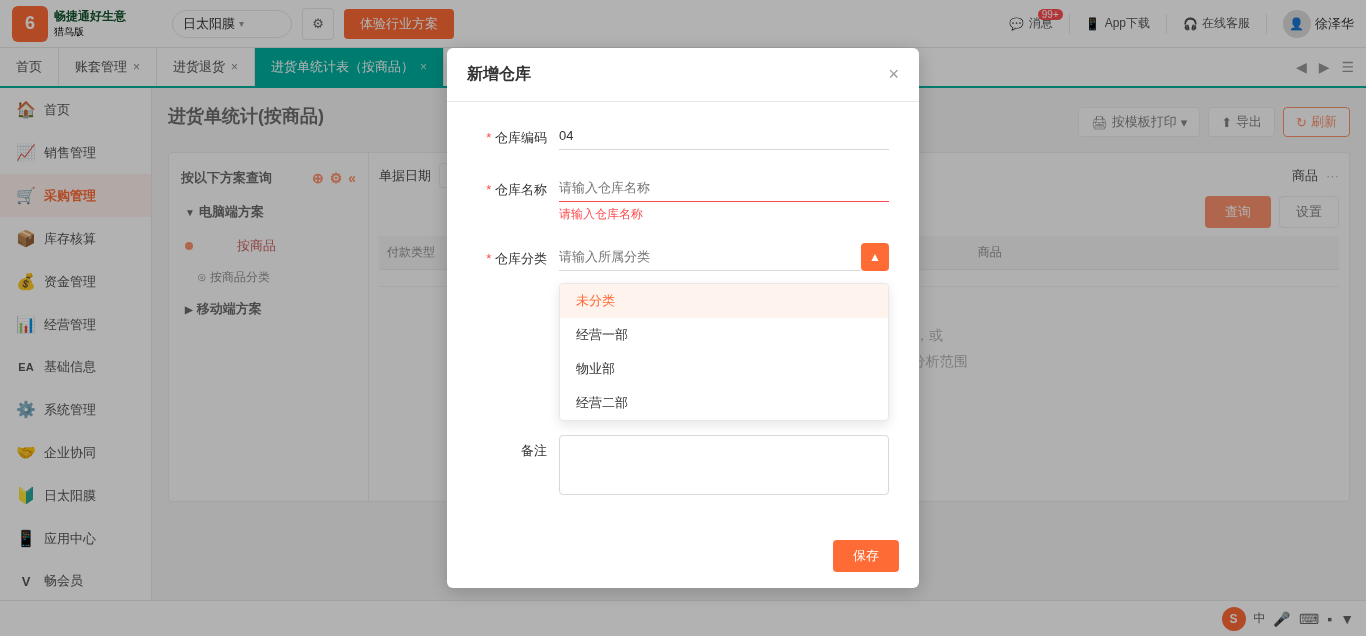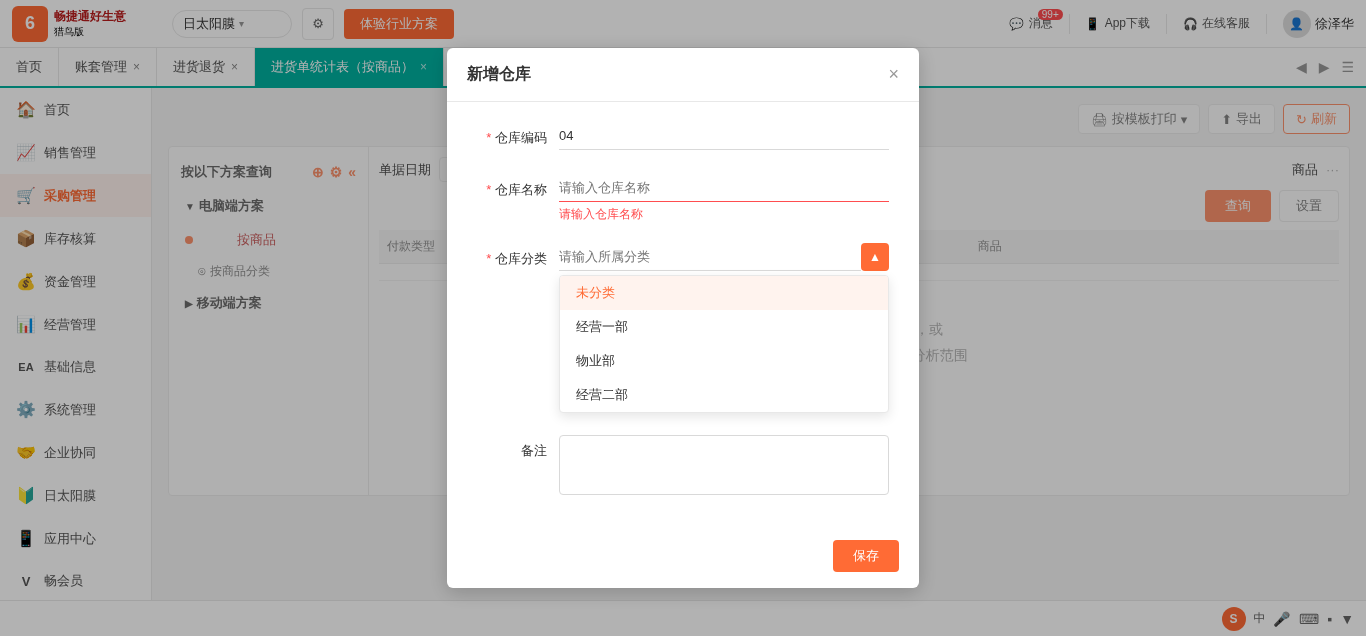--- a/index.html
+++ b/index.html
@@ -170,21 +170,21 @@
       flex: 1; border: none; border-bottom: 1px solid #d9d9d9; padding: 6px 0;
       font-size: 13px; color: #999; outline: none; background: transparent;
     }
     .form-select-arrow {
       width: 28px; height: 28px; background: #ff6b35; border-radius: 4px;
       display: flex; align-items: center; justify-content: center; cursor: pointer; color: #fff; font-size: 12px;
     }
 
     
     .dropdown-list {
-      position: absolute; top: 32px; left: 0; right: 0;
+      position: absolute; top: 40px; left: 0; right: 0;
       background: #fff; border: 1px solid #e8e8e8; border-radius: 4px;
       box-shadow: 0 4px 12px rgba(0,0,0,0.1); z-index: 200; overflow: hidden;
     }
     .dropdown-item {
       padding: 8px 16px; cursor: pointer; font-size: 13px; color: #333;
     }
     .dropdown-item.selected { background: #fff3ee; color: #ff6b35; }
 
     .textarea-input {
       width: 100%; border: 1px solid #d9d9d9; border-radius: 4px; padding: 6px 8px;
@@ -216,21 +216,21 @@
   </style>
 </head>
 <body>
 
 <div class="top-header">
   <div class="logo-area">
     <div class="logo-icon">
       <span>6</span>
     </div>
     <div>
-      <div style="font-size:12px;color:#b91c1c;font-weight:bold;">畅捷通好生意</div>
+      <div style="font-size:12px;color:#14532d;font-weight:bold;">畅捷通好生意</div>
       <div style="font-size:10px;">猎鸟版</div>
     </div>
   </div>
 
   <div class="store-selector">
     <span>日太阳膜</span>
     <span class="arrow">▾</span>
   </div>
 
   <div class="gear-btn">
@@ -343,20 +343,21 @@
       <div class="sidebar-bottom-item">
         <span>⚙</span>
       </div>
     </div>
   </div>
 
   <div class="content-area bg-content">
     <div class="page-content">
 
       <div style="display:flex;align-items:center;justify-content:space-between;margin-bottom:12px;">
+        <h2 class="page-title">进货单统计(按商品)</h2>
         <div class="toolbar-right">
           <div class="toolbar-btn">
             <span>🖨</span>
             <span>按模板打印</span>
             <span>▾</span>
           </div>
           <div class="toolbar-btn">
             <span>⬆</span>
             <span>导出</span>
           </div>

